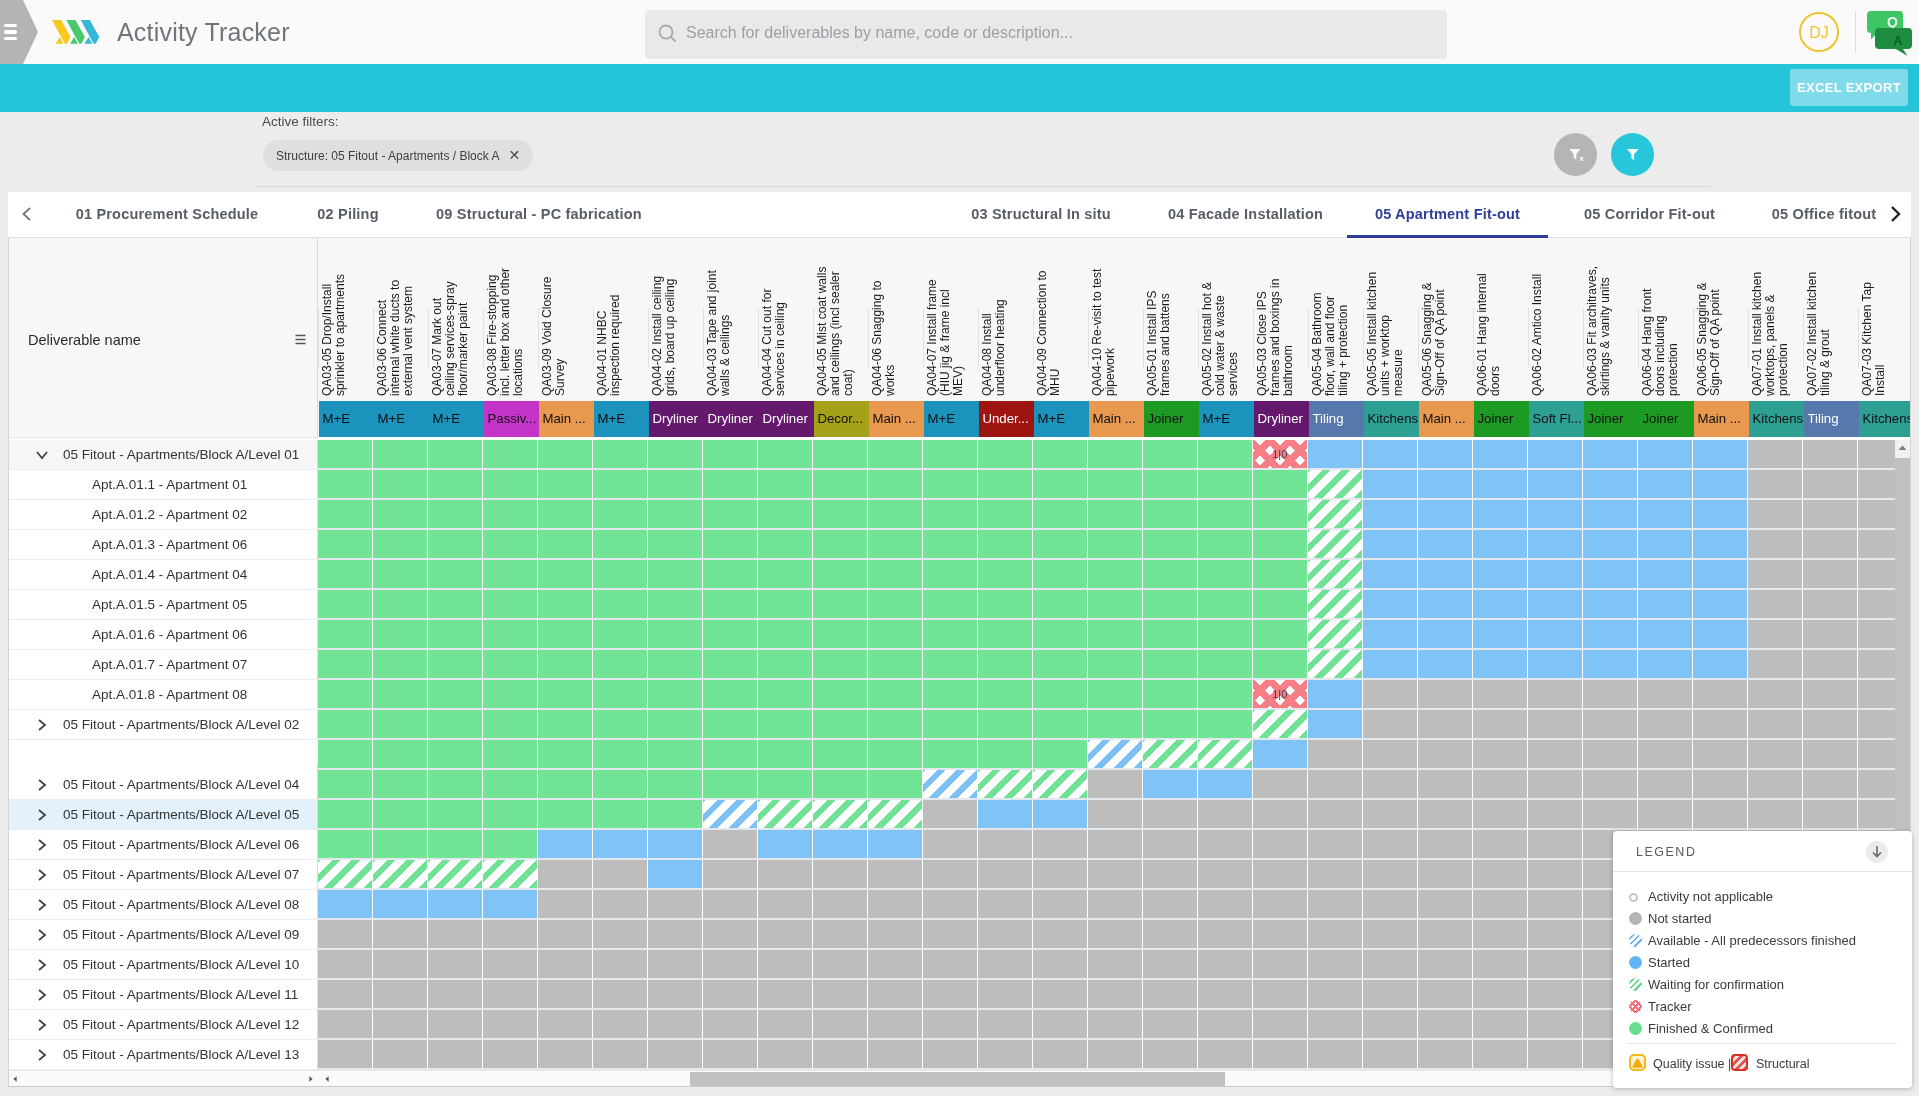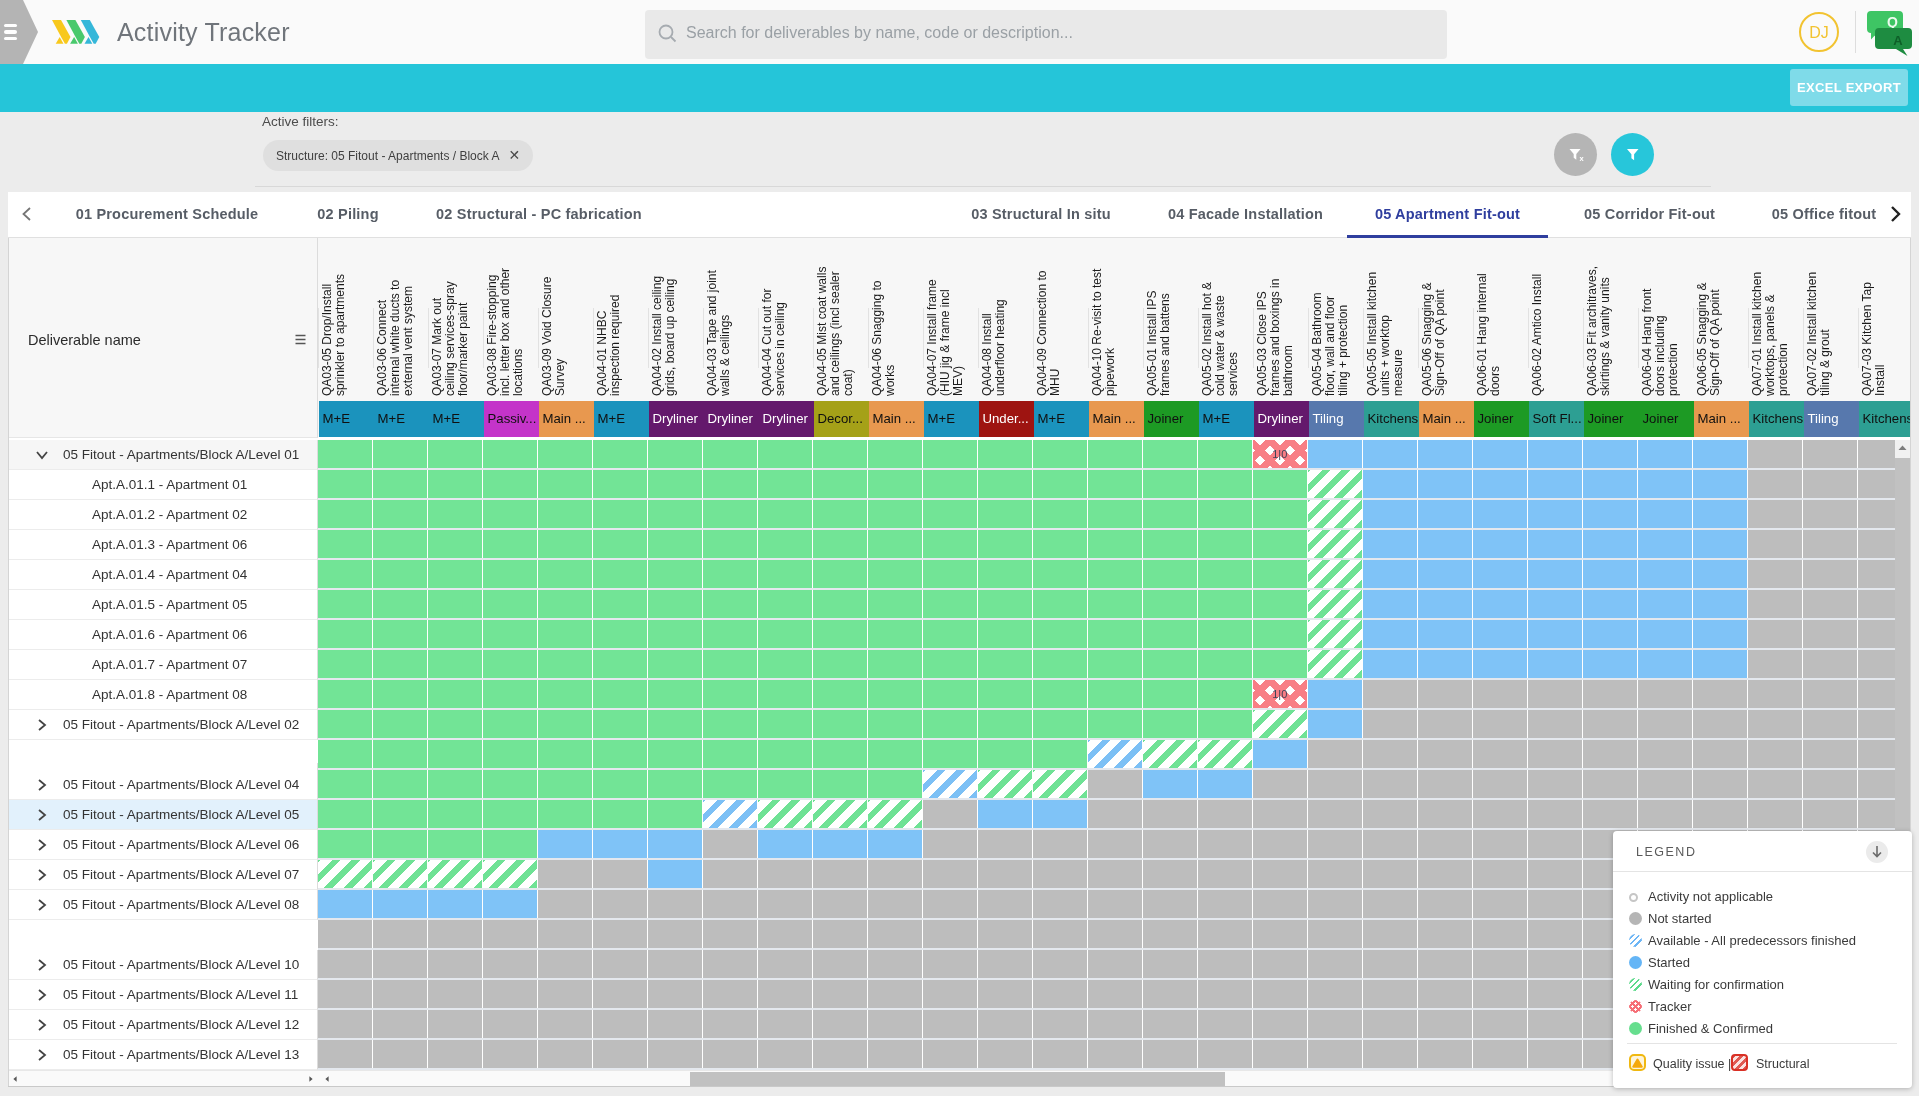--- a/index.html
+++ b/index.html
@@ -125,21 +125,21 @@
   </div>
 <div class="cbtn" id="cbtn2">
     <svg width="21" height="21" viewBox="0 0 21 21">
       <path d="M5 5 h11.5 l-4.4 5.2 v6 l-2.7 -2 v-4 Z" fill="#fff"></path>
     </svg>
   </div>
 <div id="card">
 <div id="tabs">
 <div class="tab" style="left:59px;width:200px">01 Procurement Schedule</div>
 <div class="tab" style="left:299px;width:82px">02 Piling</div>
-<div class="tab" style="left:413px;width:236px">02 Structural - PC fabrication</div>
+<div class="tab" style="left:413px;width:236px">09 Structural - PC fabrication</div>
 <div class="tab" style="left:951px;width:164px">03 Structural In situ</div>
 <div class="tab" style="left:1147px;width:181px">04 Facade Installation</div>
 <div class="tab act" style="left:1339px;width:201px">05 Apartment Fit-out</div>
 <div class="tab" style="left:1563px;width:157px">05 Corridor Fit-out</div>
 <div class="tab" style="left:1750px;width:132px">05 Office fitout</div>
 <svg class="tchev" style="left:10px">
         <path d="M12 3 L5.5 9 L12 15" stroke="#757575" stroke-width="1.8" fill="none"></path>
       </svg>
 <svg class="tchev" style="left:1878px">
         <path d="M6 2 L13 9 L6 16" stroke="#222" stroke-width="2.4" fill="none"></path>
@@ -791,20 +791,26 @@
 <div class="cell cX" style="left:1355px;top:698px"></div>
 <div class="cell cX" style="left:1410px;top:698px"></div>
 <div class="cell cX" style="left:1465px;top:698px"></div>
 <div class="cell cX" style="left:1520px;top:698px"></div>
 <div class="cell cX" style="left:1575px;top:698px"></div>
 <div class="cell cX" style="left:1630px;top:698px"></div>
 <div class="cell cX" style="left:1685px;top:698px"></div>
 <div class="cell cX" style="left:1740px;top:698px"></div>
 <div class="cell cX" style="left:1795px;top:698px"></div>
 <div class="cell cX" style="left:1850px;top:698px"></div>
+<div class="lbl" style="top:728px">
+      <svg class="cv" viewBox="0 0 14 14">
+        <path d="M4 2 L10 7 L4 12" stroke="#444" stroke-width="1.8" fill="none"></path>
+      </svg>
+      <div class="tx">05 Fitout - Apartments/Block A/Level 09</div>
+    </div>
 <div class="cell cX" style="left:310px;top:728px"></div>
 <div class="cell cX" style="left:365px;top:728px"></div>
 <div class="cell cX" style="left:420px;top:728px"></div>
 <div class="cell cX" style="left:475px;top:728px"></div>
 <div class="cell cX" style="left:530px;top:728px"></div>
 <div class="cell cX" style="left:585px;top:728px"></div>
 <div class="cell cX" style="left:640px;top:728px"></div>
 <div class="cell cX" style="left:695px;top:728px"></div>
 <div class="cell cX" style="left:750px;top:728px"></div>
 <div class="cell cX" style="left:805px;top:728px"></div>

